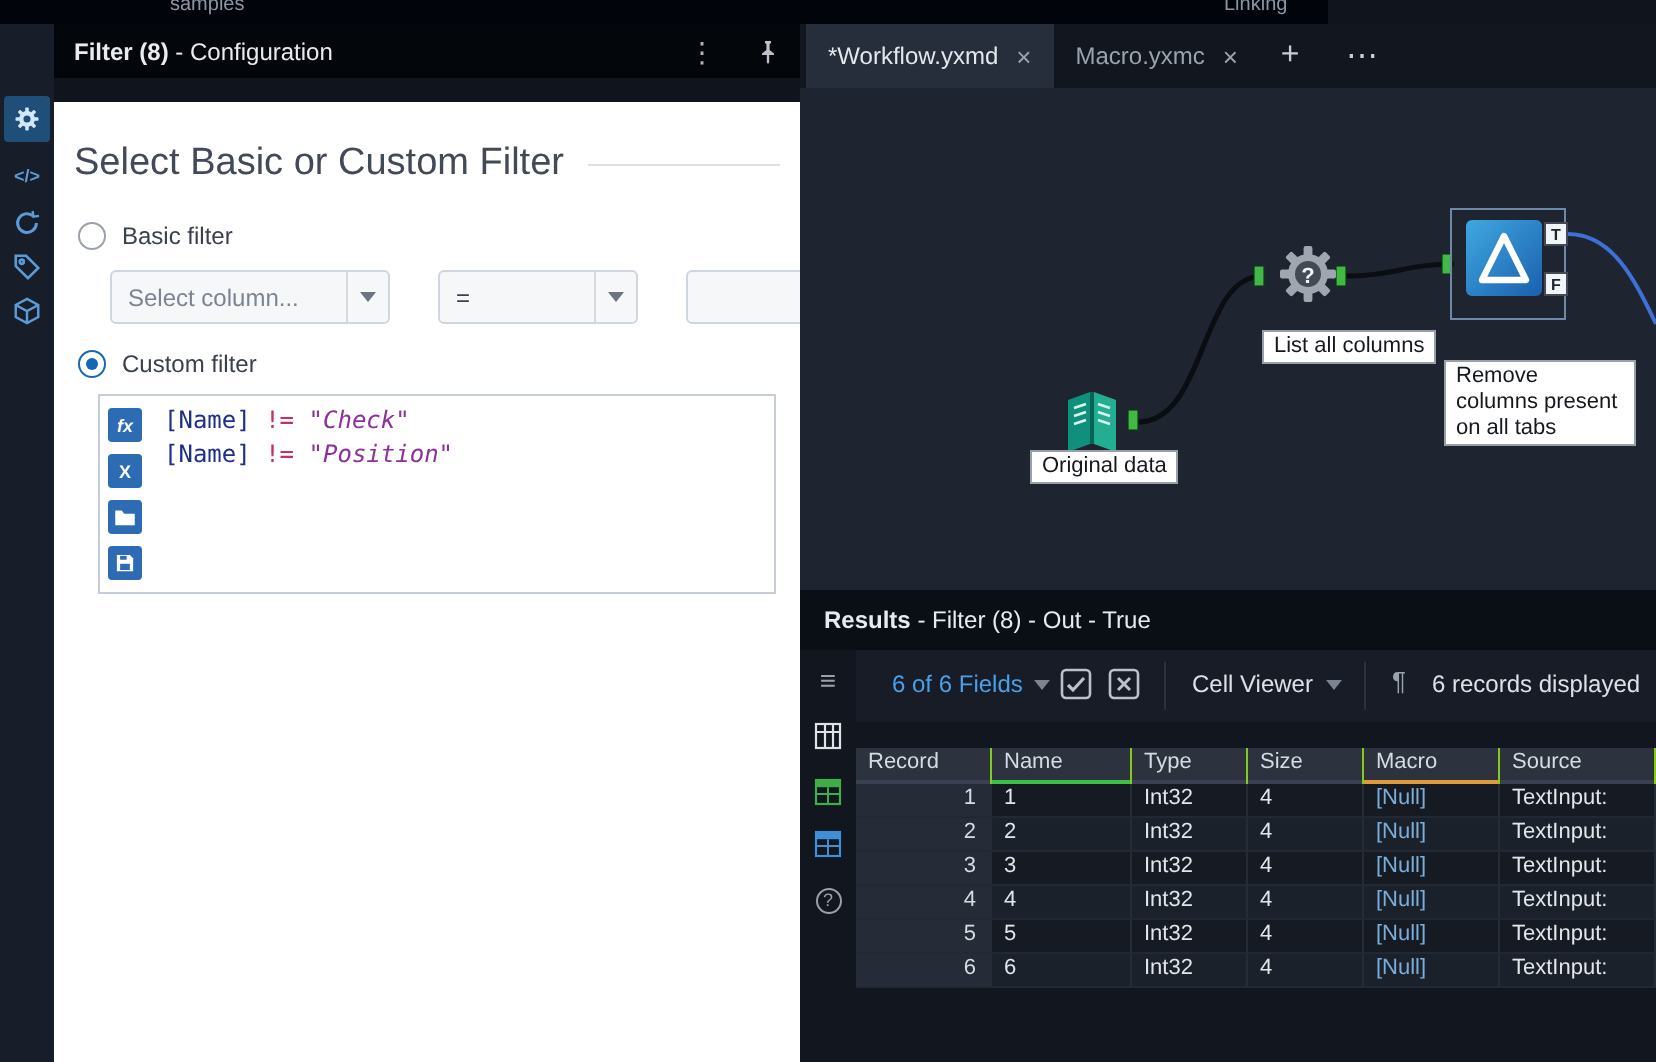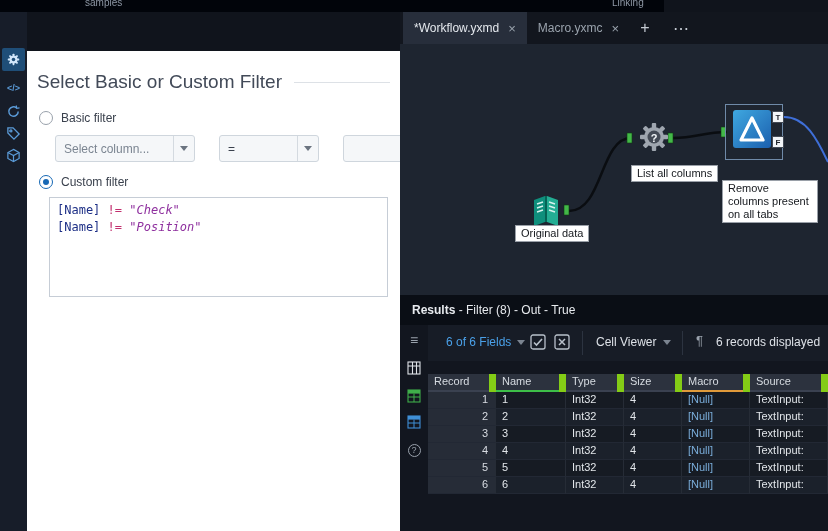--- a/index.html
+++ b/index.html
@@ -91,21 +91,21 @@
   .cell-viewer{position:absolute;left:168px;top:10px;display:flex;align-items:center;gap:7px;font-size:12px;color:#dde1e7;cursor:pointer;}
   .pilcrow{position:absolute;left:268px;top:8px;font-size:13px;color:#9aa2ad;cursor:pointer;}
   .records{position:absolute;left:288px;top:10px;font-size:12px;color:#dde1e7;}
   .results-rail{position:absolute;left:0;top:30px;bottom:0;width:28px;background:#12161f;}
   .rr-icon{position:absolute;left:7px;width:14px;height:14px;display:flex;align-items:center;justify-content:center;color:#99a1ab;font-size:14px;cursor:pointer;}
   .rr-icon svg{width:14px;height:14px;}
   .help-circle{width:13px;height:13px;border:1px solid #99a1ab;border-radius:50%;font-size:9px;display:flex;align-items:center;justify-content:center;color:#99a1ab;}
   .results-table{position:absolute;left:28px;top:79px;right:0;}
   .trow{display:grid;grid-template-columns:68px 70px 58px 58px 68px 1fr;}
   .trow.thead{height:18px;background:#2c323e;}
-  .hcell{position:relative;font-size:11px;color:#d6dbe1;padding:1px 0 0 6px;border-right:7px solid #84cc16;cursor:pointer;}
+  .hcell{position:relative;font-size:11px;color:#d6dbe1;padding:1px 0 0 6px;border-right:1px solid #84cc16;cursor:pointer;}
   .qbar{position:absolute;left:0;right:0;bottom:0;height:2px;background:#3a4150;}
   .q-green{background:var(--quality-green);}
   .q-orange{background:var(--quality-orange);}
   .trow.odd{background:#161b23;}
   .trow.even{background:#1b212b;}
   .tcell{height:17px;font-size:11px;color:#e2e6ea;padding:1px 0 0 6px;border-right:1px solid #262c36;border-bottom:1px solid #222834;white-space:nowrap;overflow:hidden;}
   .tcell.record{background:#262c37;text-align:right;padding-right:7px;padding-left:0;color:#d8dce2;}
   .tcell.tnull{color:var(--null-blue);}
   b{font-weight:bold;}
 </style>
@@ -151,20 +151,30 @@
     </div>
     <div class="rail-icon" style="top:132px">
       <svg viewBox="0 0 16 16" fill="none" stroke="currentColor" stroke-width="1.3">
           <path d="M8 1.5l6 3.3v6.4L8 14.5l-6-3.3V4.8z"></path>
           <path d="M2 4.8l6 3.3 6-3.3M8 8.1v6.4"></path>
         </svg>
     </div>
   </div>
 
   <div class="config">
+    <div class="config-header">
+      <span><b>Filter (8)</b><span> - Configuration</span></span>
+      <span class="spacer"></span>
+      <span class="kebab">⋮</span>
+      <span class="pin">
+        <svg viewBox="0 0 12 12">
+            <path d="M4.5 0.5h3v1l-0.7 0.5v3l2.2 1.7v0.8H6.6v3.6L6 12l-0.6-0.9V7.5H3V6.7l2.2-1.7v-3L4.5 1.5z"></path>
+          </svg>
+      </span>
+    </div>
     <div class="config-body">
       <div class="heading-row">
         <h1>Select Basic or Custom Filter</h1>
         <div class="rule"></div>
       </div>
 
       <label class="radio-row" style="left:12px;top:60px">
         <span class="radio"></span>
         <span>Basic filter</span>
       </label>
@@ -182,20 +192,36 @@
         </div>
         <input class="value-input" style="">
       </div>
 
       <label class="radio-row" style="left:12px;top:124px">
         <span class="radio selected"></span>
         <span>Custom filter</span>
       </label>
 
       <div class="expr-editor">
+        <div class="expr-gutter">
+          <div class="gut-icon fx">fx</div>
+          <div class="gut-icon">X</div>
+          <div class="gut-icon">
+            <svg viewBox="0 0 16 16">
+                <path d="M2 4h4l1.5 2H14v7H2z" fill="#fff"></path>
+              </svg>
+          </div>
+          <div class="gut-icon">
+            <svg viewBox="0 0 16 16">
+                <path d="M3 3h8l2 2v8H3z" fill="#fff"></path>
+                <rect x="5" y="8.5" width="6" height="3.8" fill="#2d6cb5"></rect>
+                <rect x="5" y="3.6" width="4" height="2.4" fill="#2d6cb5"></rect>
+              </svg>
+          </div>
+        </div>
         <div class="expr-code" id="expr">
             <div class="code-line"><span class="tok tok-field">[Name] </span><span class="tok tok-op">!= </span><span class="tok tok-string">"Check"</span></div>
             <div class="code-line"><span class="tok tok-field">[Name] </span><span class="tok tok-op">!= </span><span class="tok tok-string">"Position"</span></div>
           </div>
       </div>
     </div>
   </div>
 
   <div class="right">
 

